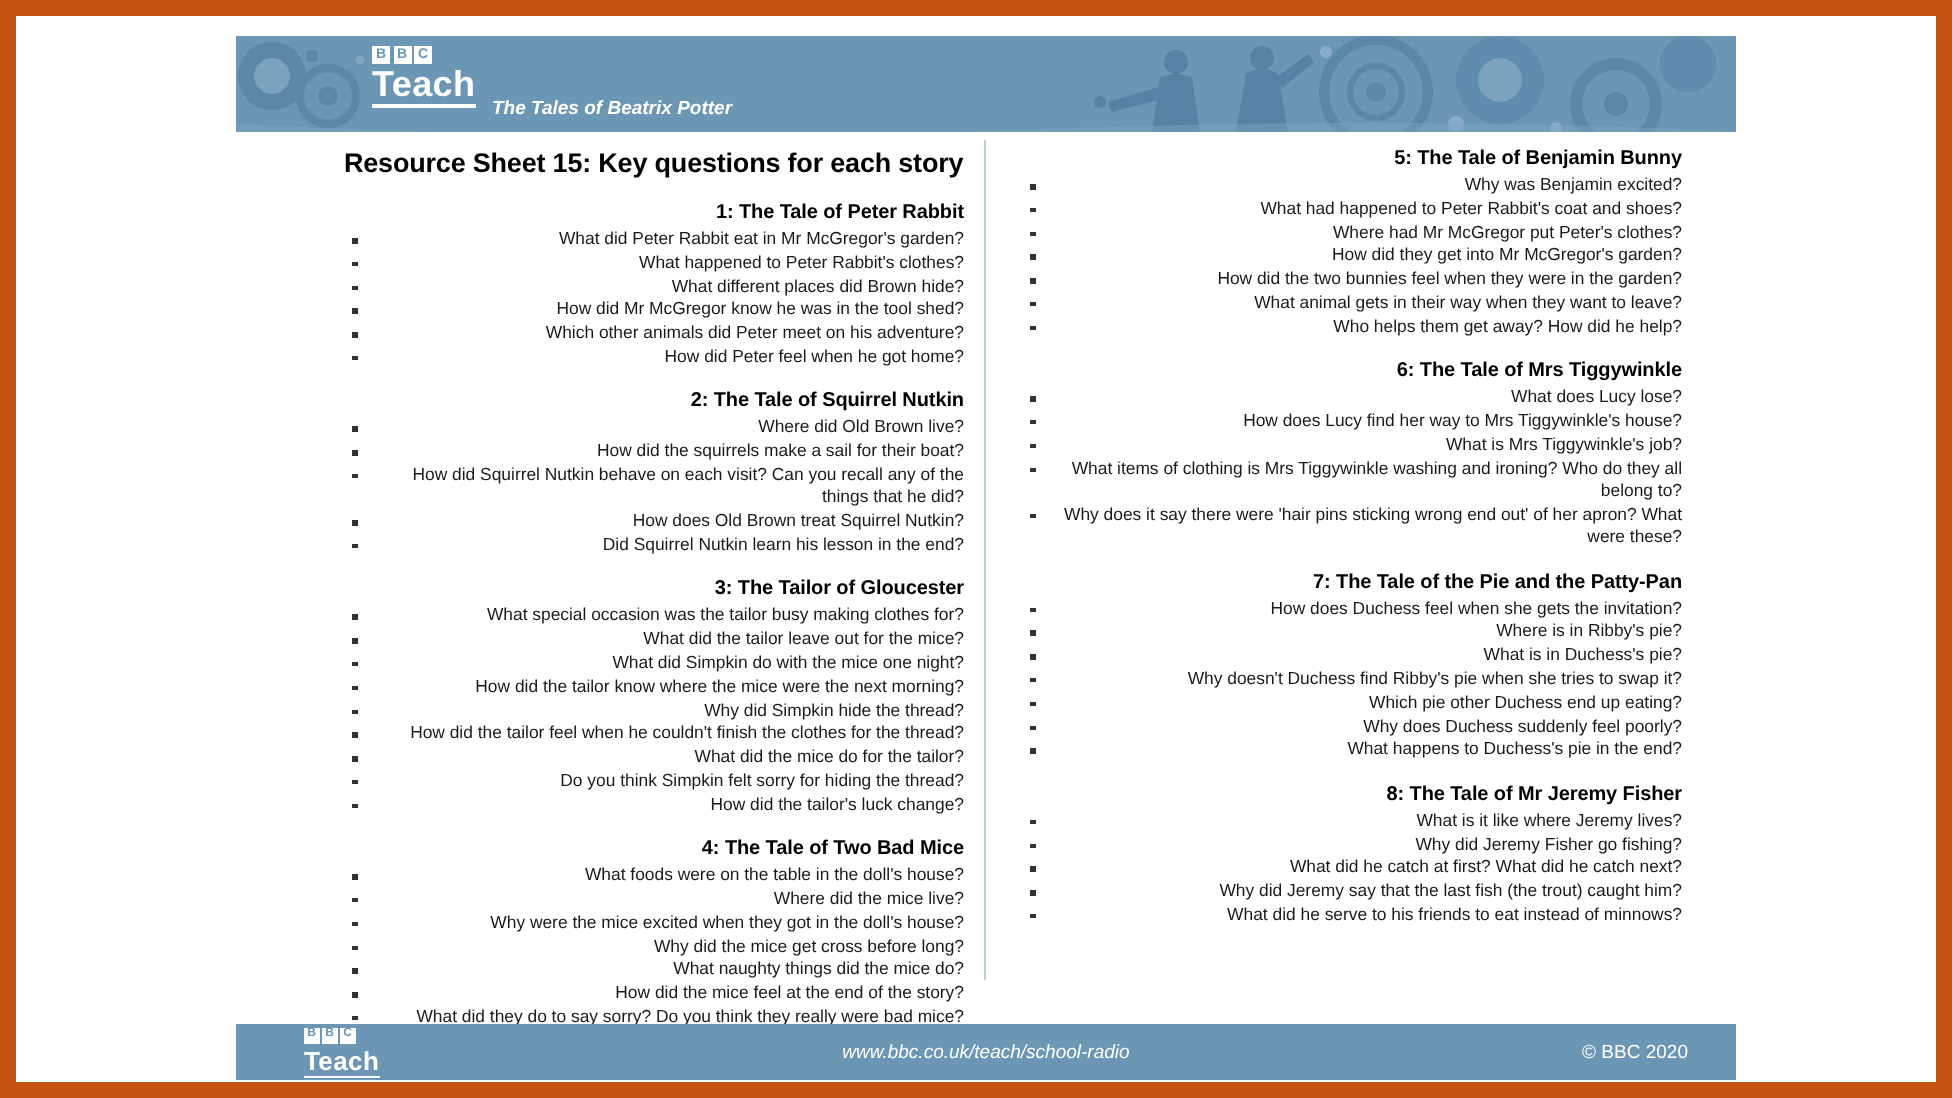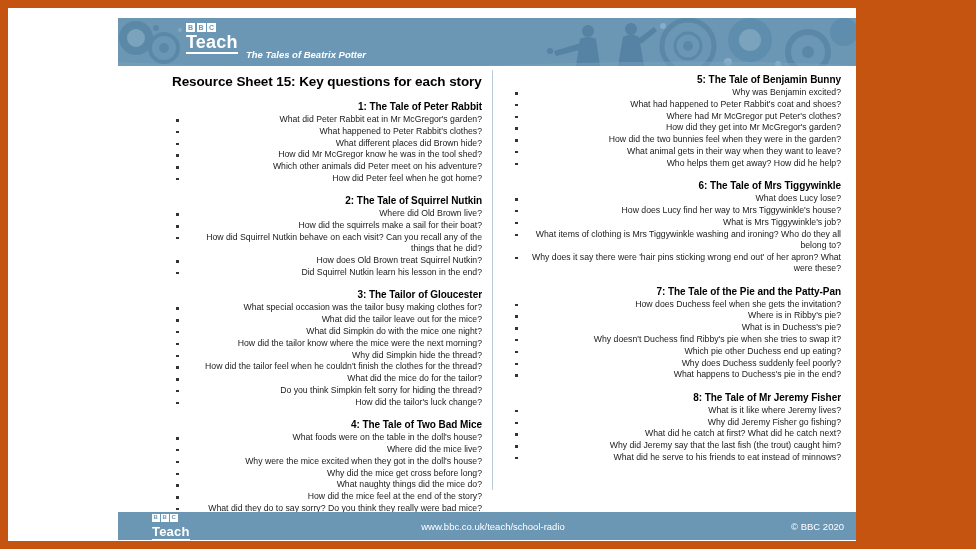--- a/index.html
+++ b/index.html
@@ -5,21 +5,21 @@
   html,body{margin:0;padding:0;}
   body{
     width:976px;height:549px;
     background:#c4540f;
     font-family:"Liberation Sans", sans-serif;
     overflow:hidden;
   }
   .slide{
     position:absolute;
     left:8px;top:8px;
-    width:848px;height:533px;
+    width:960px;height:533px;
     background:#ffffff;
     overflow:hidden;
   }
 
   
   .header{
     position:absolute;
     left:110px;top:10px;
     width:750px;height:48px;
     background:#6b97b5;
@@ -131,20 +131,21 @@
   }
   .footer .bbc-box{width:7.5px;height:7.5px;font-size:6px;line-height:7.5px;}
   .footer .teach-word{
     font-size:13px;line-height:14px;border-bottom:1.5px solid #ffffff;
   }
   .footer-url{
     position:absolute;
     left:0;right:0;top:9px;
     text-align:center;
     font-size:9.5px;
+    font-style:italic;
   }
   .footer-copy{
     position:absolute;
     right:24px;top:9px;
     font-size:9.5px;
   }
 </style>
 </head>
 <body>
 

